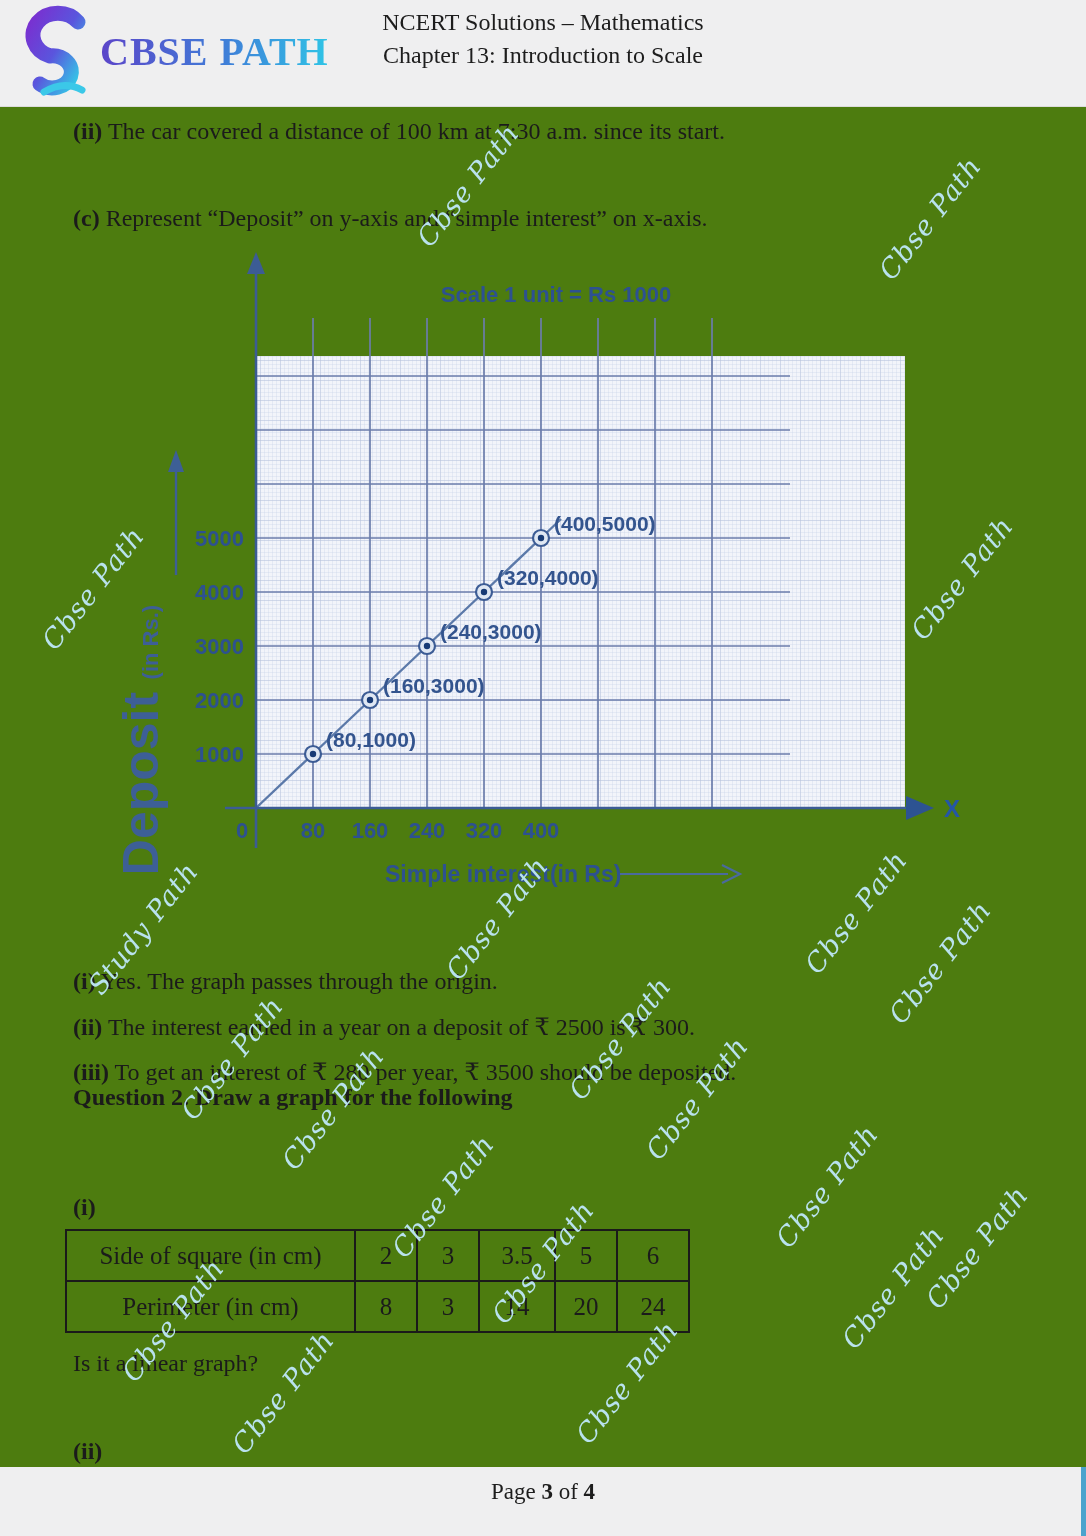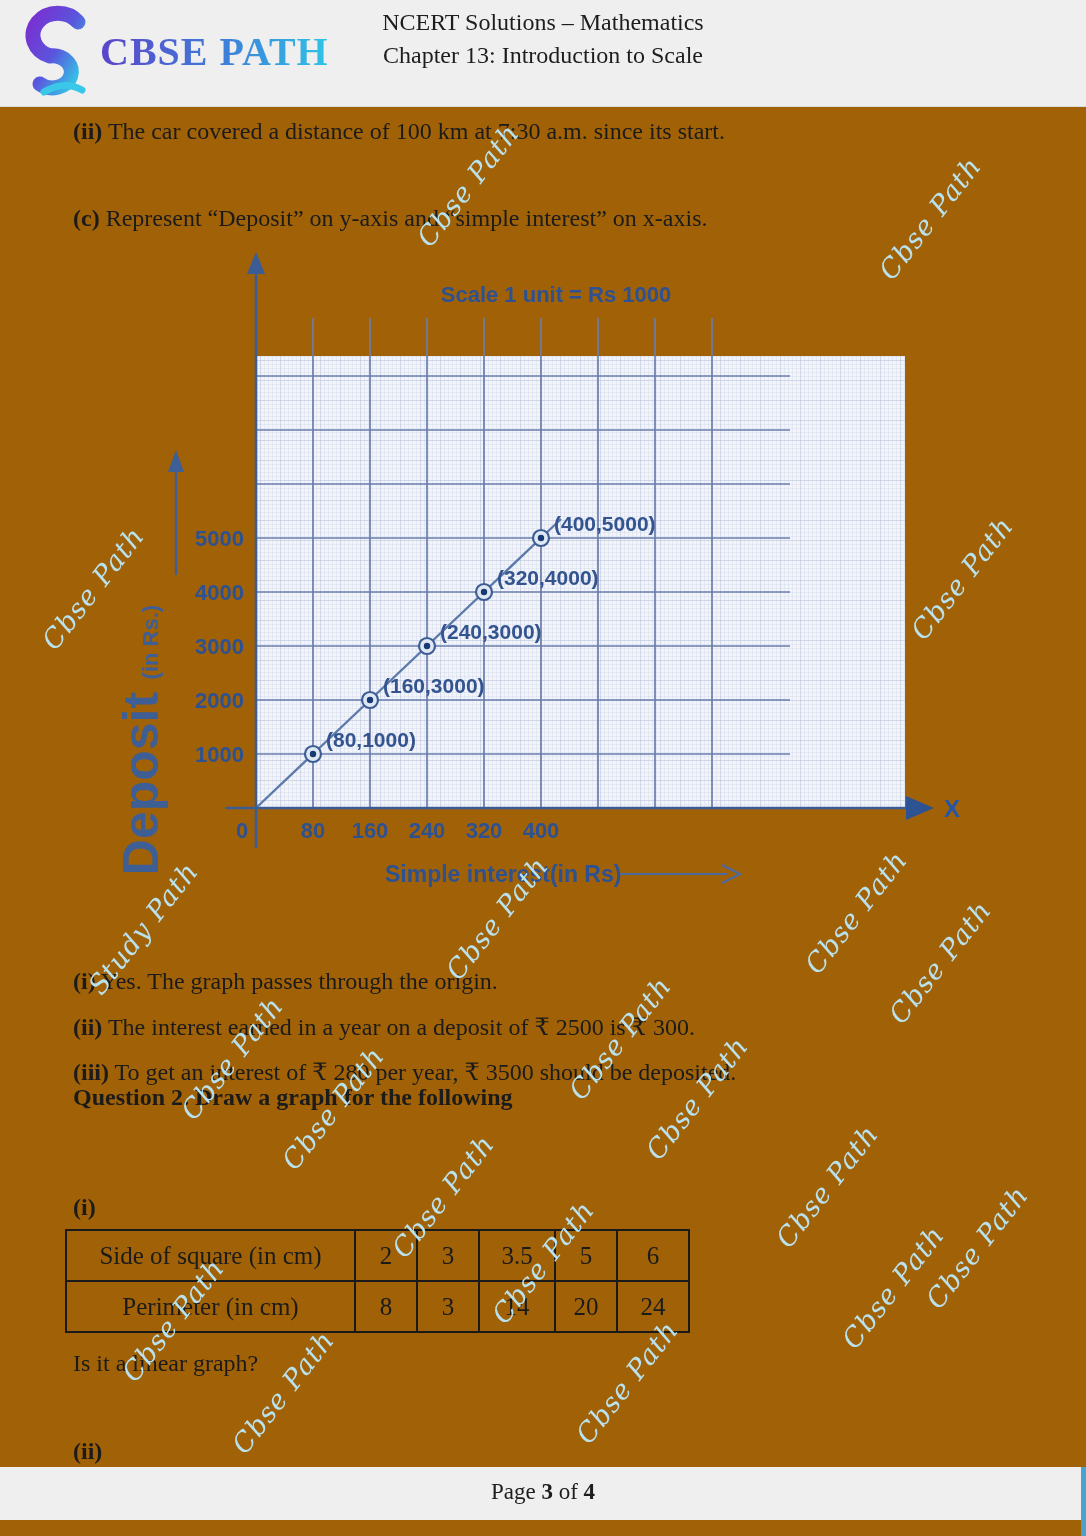--- a/index.html
+++ b/index.html
@@ -1,16 +1,16 @@
 <!DOCTYPE html>
 <html><head>
 <meta charset="utf-8">
 <style>
   html,body{margin:0;padding:0;background:#ffffff;}
-  #page{position:relative;width:1086px;height:1536px;background:#a16207;overflow:hidden;
+  #page{position:relative;width:1086px;height:1536px;background:#4d7c0f;overflow:hidden;
         font-family:"Liberation Serif","DejaVu Serif",serif;color:#1b1b1b;}
 
   
   .header-band{position:absolute;left:0;top:0;width:1086px;height:106px;background:#efeff0;border-bottom:1px solid #dcdcdc;}
   .logo-wrap{position:absolute;left:14px;top:4px;width:82px;height:98px;}
   .brand-text{position:absolute;left:100px;top:28px;font-size:40px;font-weight:bold;letter-spacing:1px;
               background:linear-gradient(90deg,#5b45c9 0%,#3f7fd8 55%,#2fc4e6 100%);
               -webkit-background-clip:text;background-clip:text;color:transparent;}
   .header-center{position:absolute;left:0;top:6px;width:100%;text-align:center;font-size:24px;line-height:33px;color:#1d1d1d;}
 
@@ -29,21 +29,21 @@
   .yl-main{font-size:50px;font-weight:bold;fill:#3d5f96;}
   .yl-sub{font-size:22px;font-weight:bold;fill:#3d5f96;}
 
   
   .q2-table{position:absolute;left:65px;top:1229px;border-collapse:collapse;font-size:25px;padding-left:8px;}
   .q2-table td{border:2px solid #1a1a1a;text-align:center;height:49px;padding:0 6px;}
   .q2-table td.lbl{width:275px;}
   .q2-table td.val{width:48px;}
 
   
-  .footer-band{position:absolute;left:0;top:1467px;width:1086px;height:53px;background:#efeff0;font-family:Liberation Serif, serif;}
+  .footer-band{position:absolute;left:0;top:1467px;width:1086px;height:69px;background:#efeff0;font-family:Liberation Serif, serif;}
   .footer-text{position:absolute;left:0;top:12px;width:100%;text-align:center;font-size:23px;color:#1d1d1d;}
   .footer-strip{position:absolute;right:0;top:1467px;width:5px;height:69px;background:#4aa3cd;}
 
   
   .wm{position:absolute;transform:translate(-50%,-50%) rotate(-52deg);
       font-family:"DejaVu Serif",serif;font-style:italic;font-size:27px;letter-spacing:1px;
       color:#b9e2ee;white-space:nowrap;pointer-events:none;}
 </style>
 </head>
 <body>

